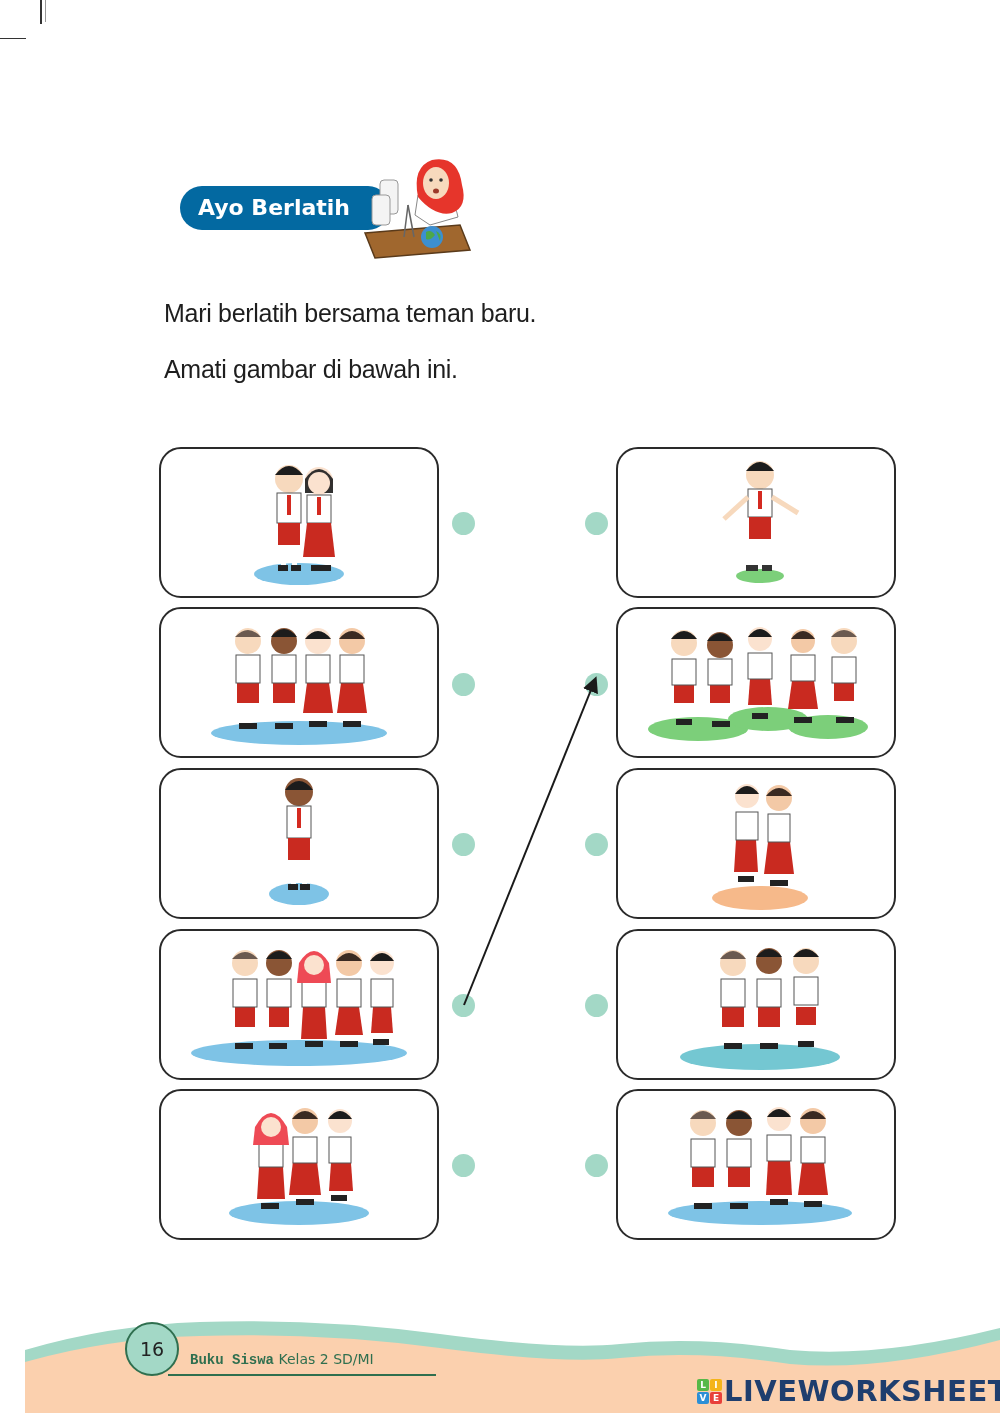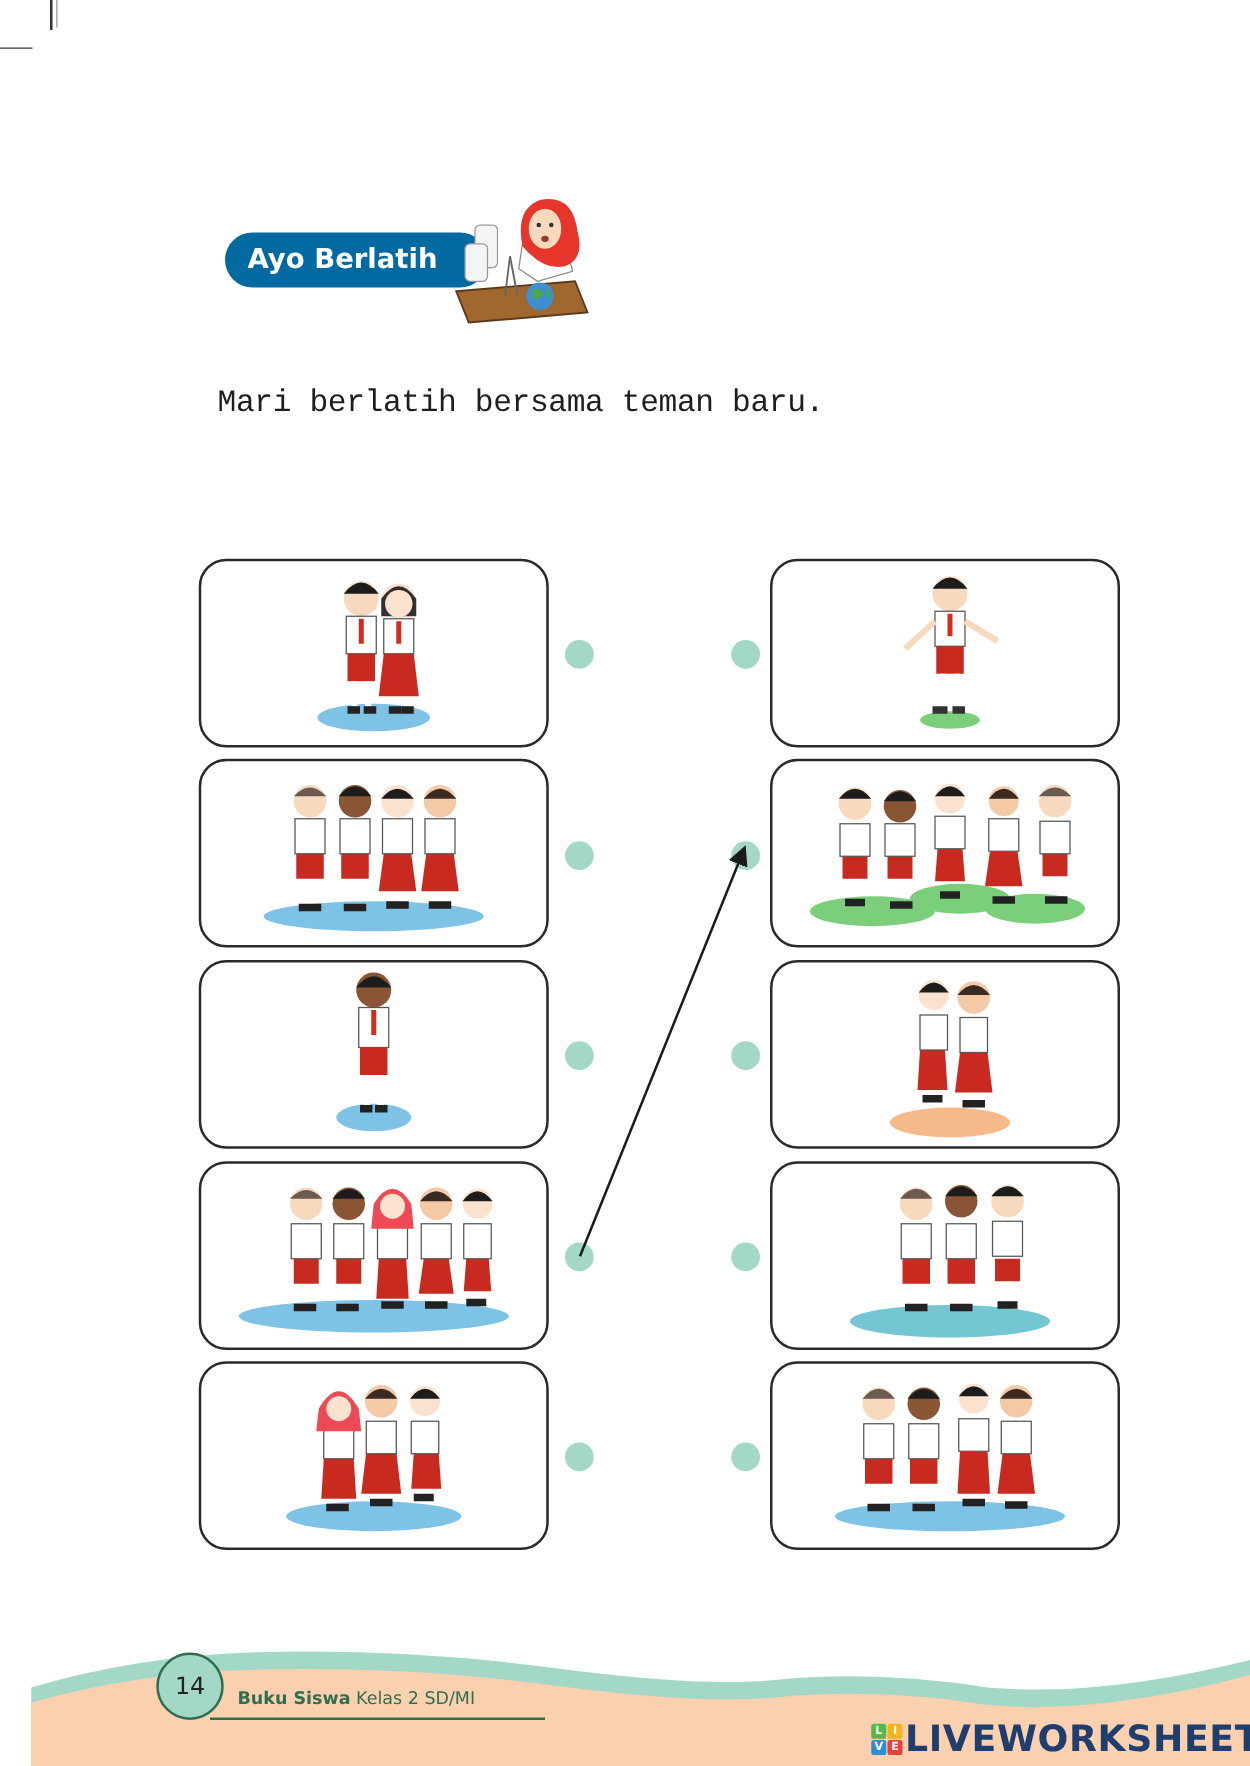--- a/index.html
+++ b/index.html
@@ -11,21 +11,21 @@
   .header-badge { position: absolute; left: 180px; top: 186px; width: 200px; height: 46px; }
   .badge-pill {
     position: absolute; left: 0; top: 0; width: 210px; height: 44px;
     background: #0369a1; border-radius: 22px;
     color: #fff; font-family: "DejaVu Sans", sans-serif; font-weight: bold;
     font-size: 22px; line-height: 44px; padding-left: 18px; box-sizing: border-box;
   }
   .badge-illustration { position: absolute; left: 360px; top: 155px; width: 115px; height: 110px; }
   .instructions { position: absolute; left: 158px; top: 282px; }
   .instructions p {
-    margin: 16px; font-family: Liberation Mono, monospace; font-size: 25px; color: #1e1e1e;
+    margin: 6px; font-family: Liberation Sans, sans-serif; font-size: 25px; color: #1e1e1e;
     line-height: 50px; letter-spacing: -0.3px;
   }
   .card {
     position: absolute; width: 280px; height: 151px; border: 2px solid #2a2a2a;
     border-radius: 22px; background: #fff; box-sizing: border-box; overflow: hidden;
   }
   .card svg { position: absolute; left: 0; top: 0; }
   .dot {
     position: absolute; width: 23px; height: 23px; border-radius: 50%;
     background: #a3d8c6; cursor: pointer;
@@ -34,21 +34,21 @@
   .footer { position: absolute; left: 0; top: 1300px; width: 1000px; height: 113px; }
   .page-circle {
     position: absolute; left: 125px; top: 1322px; width: 54px; height: 54px; border-radius: 50%;
     background: #a3d8c6; border: 2px solid #2f6f4f; box-sizing: border-box;
     font-family: "DejaVu Sans", sans-serif; font-size: 19px; color: #222; text-align: center; line-height: 50px;
   }
   .book-title {
     position: absolute; left: 190px; top: 1351px; font-family: "DejaVu Sans", sans-serif;
     font-size: 14px; color: #2f6f4f;
   }
-  .book-title b { font-weight: bold; }
+  .book-title b { font-weight: bold; font-family: Liberation Mono, monospace; }
   .book-line { position: absolute; left: 168px; top: 1374px; width: 268px; height: 2px; background: #2f6f4f; }
   .lw-logo { position: absolute; left: 697px; top: 1374px; height: 34px; display: flex; align-items: center; }
   .lw-blocks { display: grid; grid-template-columns: 12px 12px; grid-template-rows: 12px 12px; gap: 1px; margin-right: 2px; }
   .lw-blocks span { font-size: 9px; font-weight: bold; color: #fff; text-align: center; line-height: 12px; border-radius: 2px; }
   .lw-text { font-family: "DejaVu Sans", sans-serif; font-weight: bold; font-size: 29px; color: #1f3e6e; letter-spacing: 0.5px; }
 </style>
 </head>
 <body>
 
 <div class="crop-mark" style="left:40px;top:0;width:2px;height:24px;"></div>
@@ -69,20 +69,21 @@
     <circle cx="81" cy="25" r="1.8" fill="#333"></circle>
   <ellipse cx="76" cy="36" rx="3" ry="2.5" fill="#9c3a2a"></ellipse>
   <circle cx="72" cy="82" r="11" fill="#3c8fd0"></circle>
   <path d="M66 77 Q71 74 75 80 Q70 86 66 84 Z M76 76 Q82 78 80 86 Z" fill="#4ca84a"></path>
   <line x1="48" y1="50" x2="44" y2="82" stroke="#666" stroke-width="1.5"></line>
   <line x1="48" y1="50" x2="54" y2="82" stroke="#666" stroke-width="1.5"></line>
 </svg>
 
 <div class="instructions">
   <p>Mari berlatih bersama teman baru.</p>
+  <p>Amati gambar di bawah ini.</p>
 </div>
 
 <div class="card" style="left:159px;top:447px;">
   <svg width="276" height="147">
     <ellipse cx="138" cy="125" rx="45" ry="11" fill="#7ec3e6"></ellipse>
     <g>
       <circle cx="128" cy="30" r="14" fill="#f7d9bd"></circle>
         <path d="M114 26 Q128 8 142 26 Z" fill="#1c1c1c"></path>
       <rect x="116" y="44" width="24" height="30" fill="#fff" stroke="#555"></rect>
         <rect x="126" y="46" width="4" height="20" fill="#d42a20"></rect>
@@ -362,21 +363,21 @@
       <path d="M0,0 L8,4 L0,8 Z" fill="#1a1a1a"></path>
     </marker>
   </defs>
   <line x1="464" y1="1005" x2="595" y2="680" stroke="#1a1a1a" stroke-width="2" marker-end="url(#arrowhead)"></line>
 </svg>
 
 <svg class="footer" width="1000" height="113" viewBox="0 0 1000 113">
   <path d="M25 50 Q110 25 200 22 Q320 18 440 34 Q560 50 620 44 Q700 36 790 50 Q880 58 1000 28 L1000 113 L25 113 Z" fill="#a3d8c6"></path>
   <path d="M25 62 Q110 38 200 36 Q320 32 440 48 Q560 64 620 58 Q700 50 790 64 Q880 72 1000 40 L1000 113 L25 113 Z" fill="#fbd0ae"></path>
 </svg>
-<div class="page-circle">14</div>
+<div class="page-circle">16</div>
 <div class="book-title"><b>Buku Siswa</b><span> Kelas 2 SD/MI</span></div>
 <div class="book-line"></div>
 
 <div class="lw-logo">
   <div class="lw-blocks">
     <span style="background:#56b848;">L</span>
     <span style="background:#f4b41a;">I</span>
     <span style="background:#2c8fd6;">V</span>
     <span style="background:#e8403a;">E</span>
   </div>

